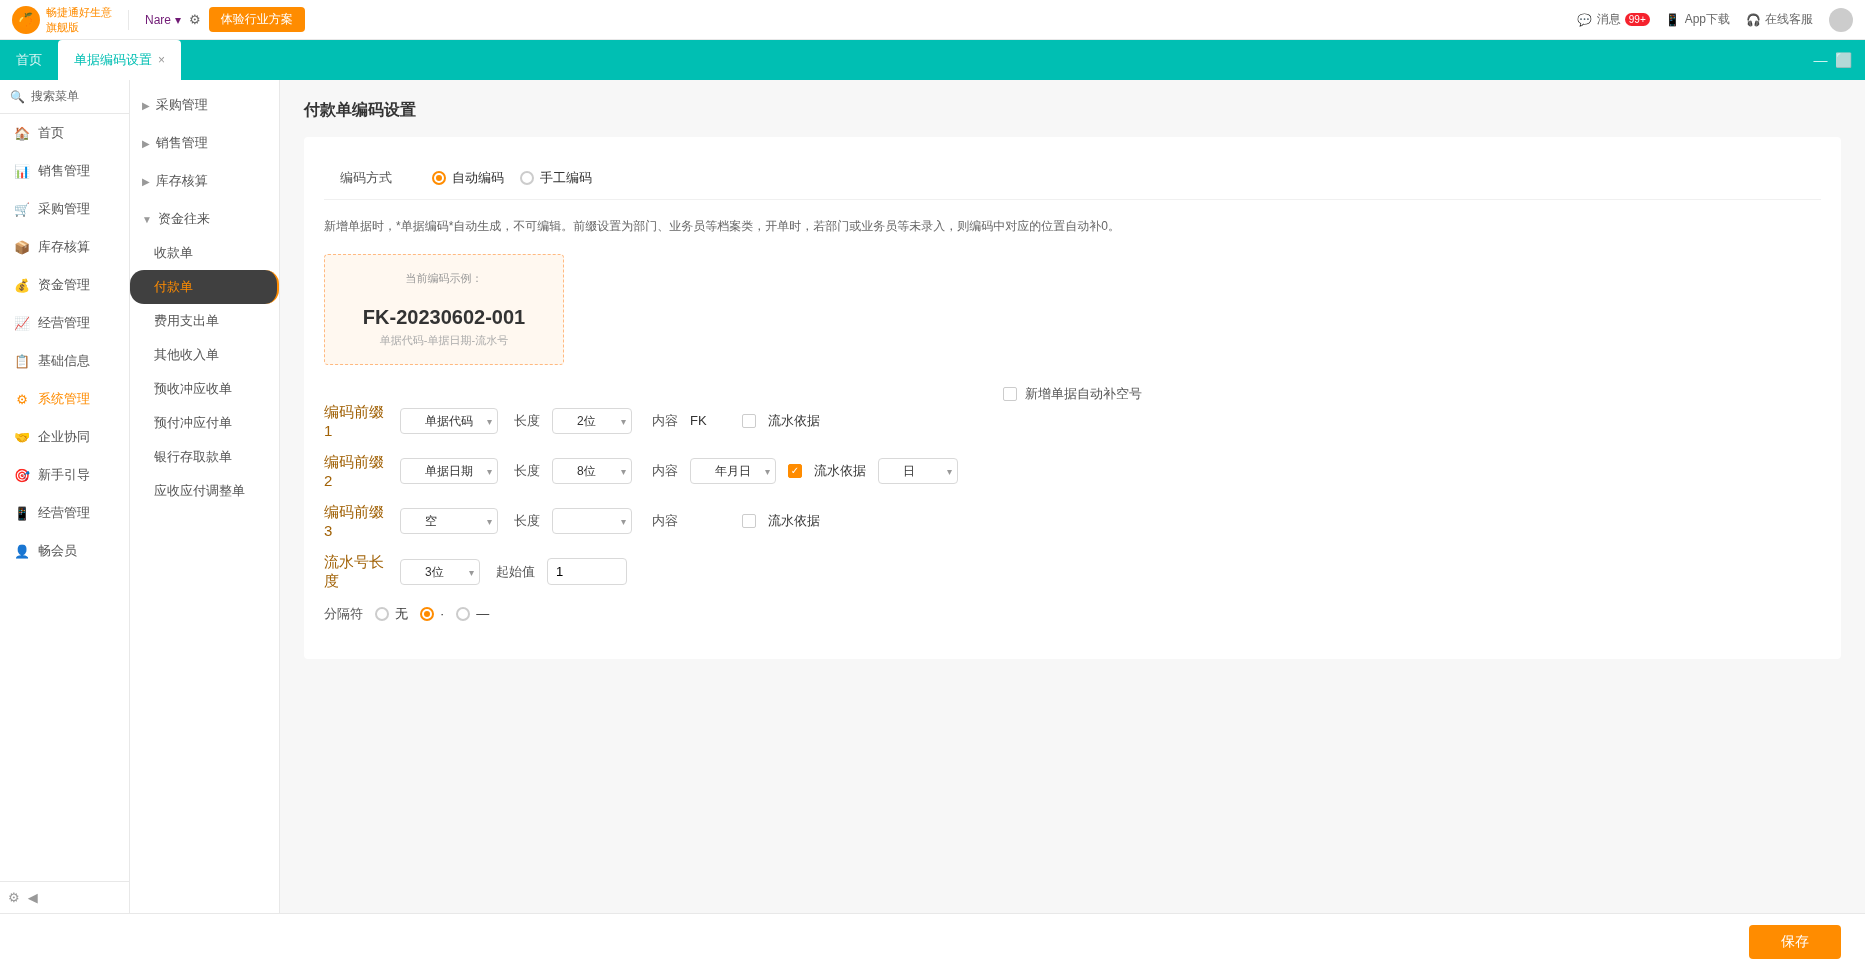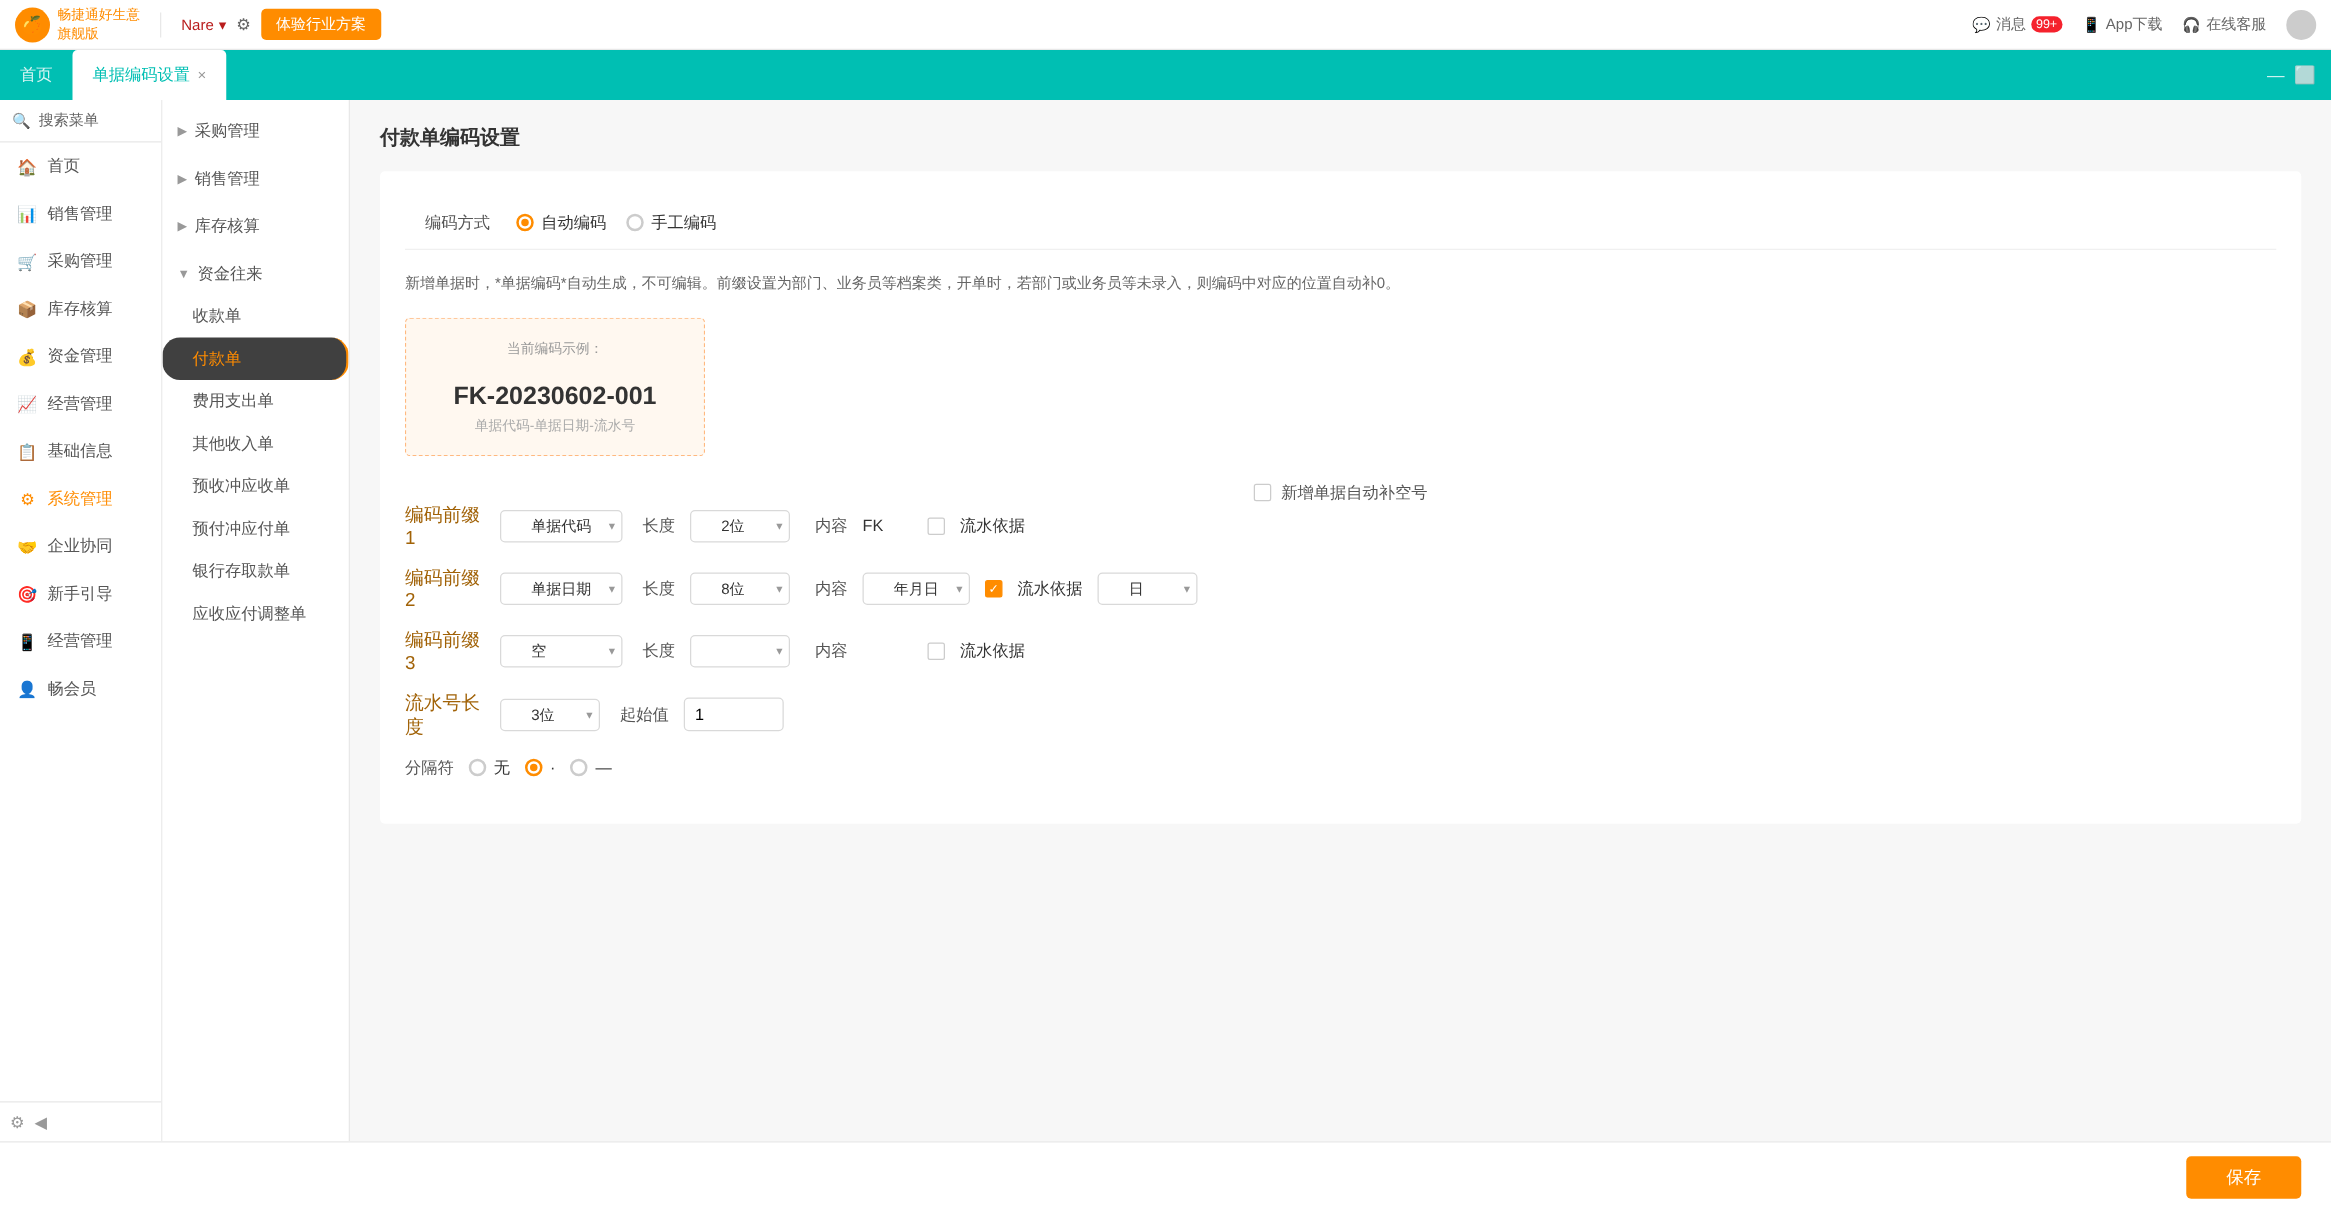--- a/index.html
+++ b/index.html
@@ -5,21 +5,21 @@
     * { box-sizing: border-box; margin: 0; padding: 0; }
     body { font-family: 'Microsoft YaHei', Arial, sans-serif; font-size: 13px; color: #333; background: #f5f5f5; display: flex; flex-direction: column; height: 100vh; overflow: hidden; }
 
     
     .top-bar { height: 40px; background: #fff; border-bottom: 1px solid #e8e8e8; display: flex; align-items: center; justify-content: space-between; padding: 0 12px; flex-shrink: 0; }
     .top-bar-left { display: flex; align-items: center; gap: 8px; }
     .top-bar-logo { display: flex; align-items: center; gap: 6px; }
     .logo-icon { width: 28px; height: 28px; background: #ff8c00; border-radius: 50%; display: flex; align-items: center; justify-content: center; color: white; font-size: 14px; font-weight: bold; }
     .logo-text { font-size: 11px; color: #ff8c00; line-height: 1.3; }
     .top-bar-divider { width: 1px; height: 20px; background: #e8e8e8; margin: 0 8px; }
-    .company-selector { display: flex; align-items: center; gap: 4px; color: #b91c1c; font-size: 12px; cursor: pointer; }
+    .company-selector { display: flex; align-items: center; gap: 4px; color: #701a75; font-size: 12px; cursor: pointer; }
     .trial-btn { background: #ff8c00; color: white; border: none; padding: 4px 12px; border-radius: 4px; font-size: 12px; cursor: pointer; }
     .top-bar-right { display: flex; align-items: center; gap: 16px; font-size: 12px; color: #666; }
     .msg-badge { position: relative; display: flex; align-items: center; gap: 4px; }
     .badge { background: #f5222d; color: white; font-size: 10px; padding: 1px 4px; border-radius: 8px; }
     .user-avatar { width: 24px; height: 24px; background: #ccc; border-radius: 50%; }
 
     
     .tab-nav { height: 40px; background: #00bfb3; display: flex; align-items: center; padding: 0; flex-shrink: 0; }
     .tab-item { height: 40px; display: flex; align-items: center; padding: 0 16px; font-size: 13px; color: rgba(255,255,255,0.85); cursor: pointer; gap: 6px; }
     .tab-item.active { background: #fff; color: #00bfb3; border-radius: 4px 4px 0 0; }
@@ -48,21 +48,21 @@
 
     
     .content { flex: 1; overflow-y: auto; padding: 20px 24px; background: #f7f7f7; }
     .page-title { font-size: 16px; font-weight: 600; color: #333; margin-bottom: 16px; }
 
     
     .card { background: #fff; border-radius: 4px; padding: 20px; margin-bottom: 16px; }
 
     
     .encoding-type-row { display: flex; align-items: center; gap: 20px; padding: 12px 16px; border-bottom: 1px solid #f0f0f0; margin-bottom: 16px; }
-    .encoding-label { font-size: 13px; color: #555; margin-right: 1px; }
+    .encoding-label { font-size: 13px; color: #555; margin-right: 20px; }
     .radio-group { display: flex; align-items: center; gap: 16px; }
     .radio-item { display: flex; align-items: center; gap: 6px; cursor: pointer; font-size: 13px; color: #333; }
     .radio-dot { width: 14px; height: 14px; border-radius: 50%; border: 2px solid #ccc; display: flex; align-items: center; justify-content: center; }
     .radio-dot.checked { border-color: #ff8c00; }
     .radio-dot.checked::after { content: ''; width: 6px; height: 6px; background: #ff8c00; border-radius: 50%; }
 
     
     .info-text { font-size: 12px; color: #666; margin-bottom: 16px; line-height: 1.8; }
 
     

